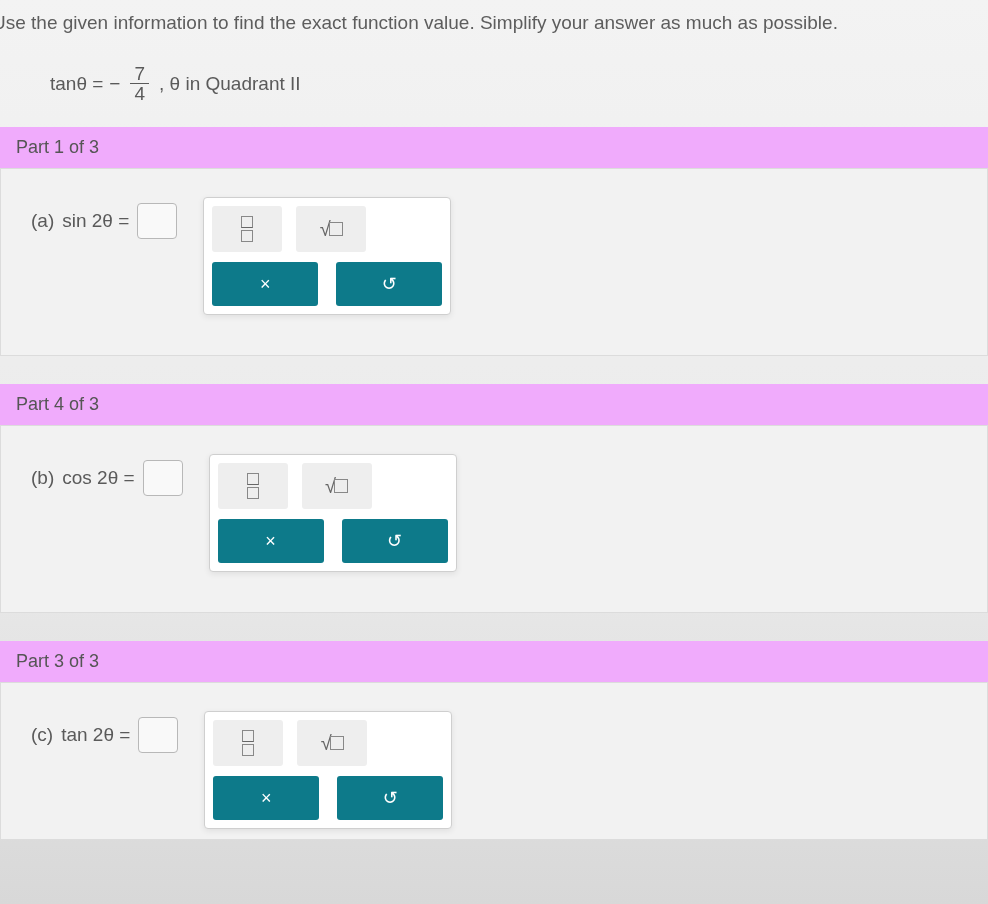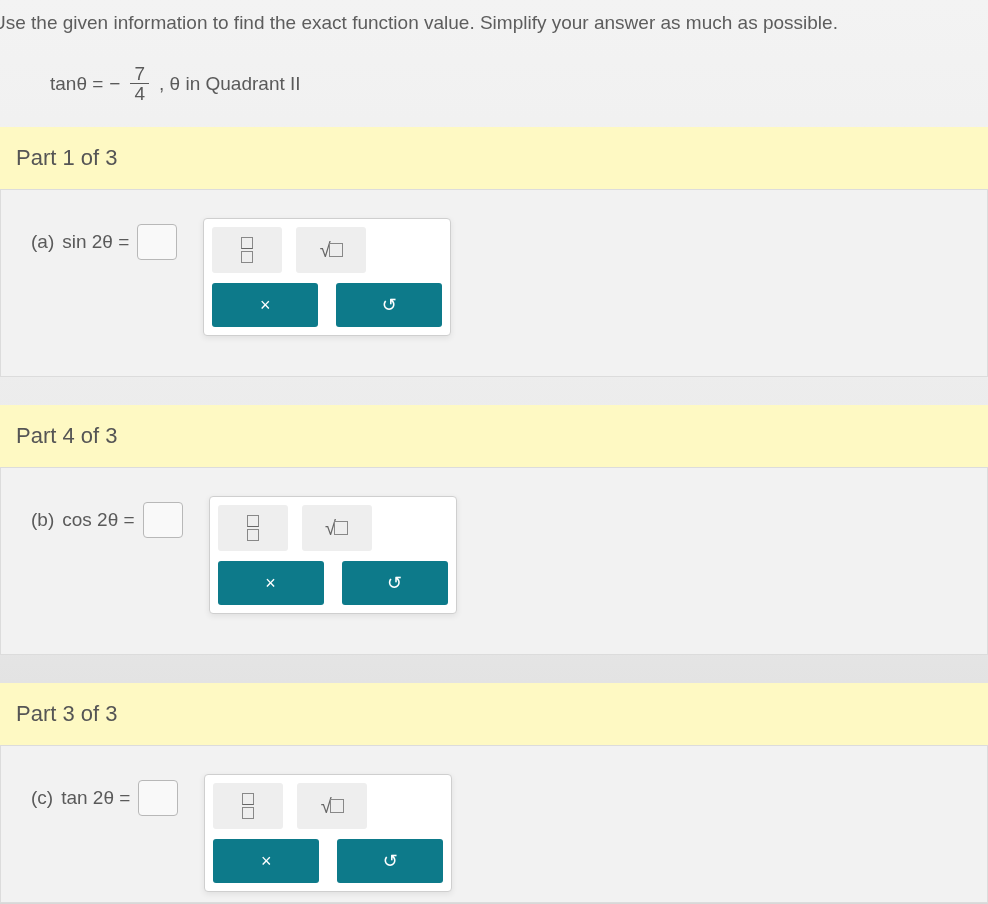--- a/index.html
+++ b/index.html
@@ -30,23 +30,23 @@
     display: inline-flex;
     flex-direction: column;
     align-items: center;
     vertical-align: middle;
     line-height: 1;
     margin: 0 4px;
   }
   .frac .num { border-bottom: 1.5px solid #5a5a5a; padding: 0 4px; }
   .frac .den { padding: 0 4px; }
   .part-bar {
-    background: #fef9c3;
-    padding: 18px 16px;
-    font-size: 22px;
+    background: #f0abfc;
+    padding: 10px 16px;
+    font-size: 18px;
     color: #555;
   }
   .panel {
     background: #f2f2f2;
     border: 1px solid #dcdcdc;
     padding: 28px 30px 40px 30px;
     margin-bottom: 28px;
     display: flex;
     align-items: flex-start;
     gap: 26px;

